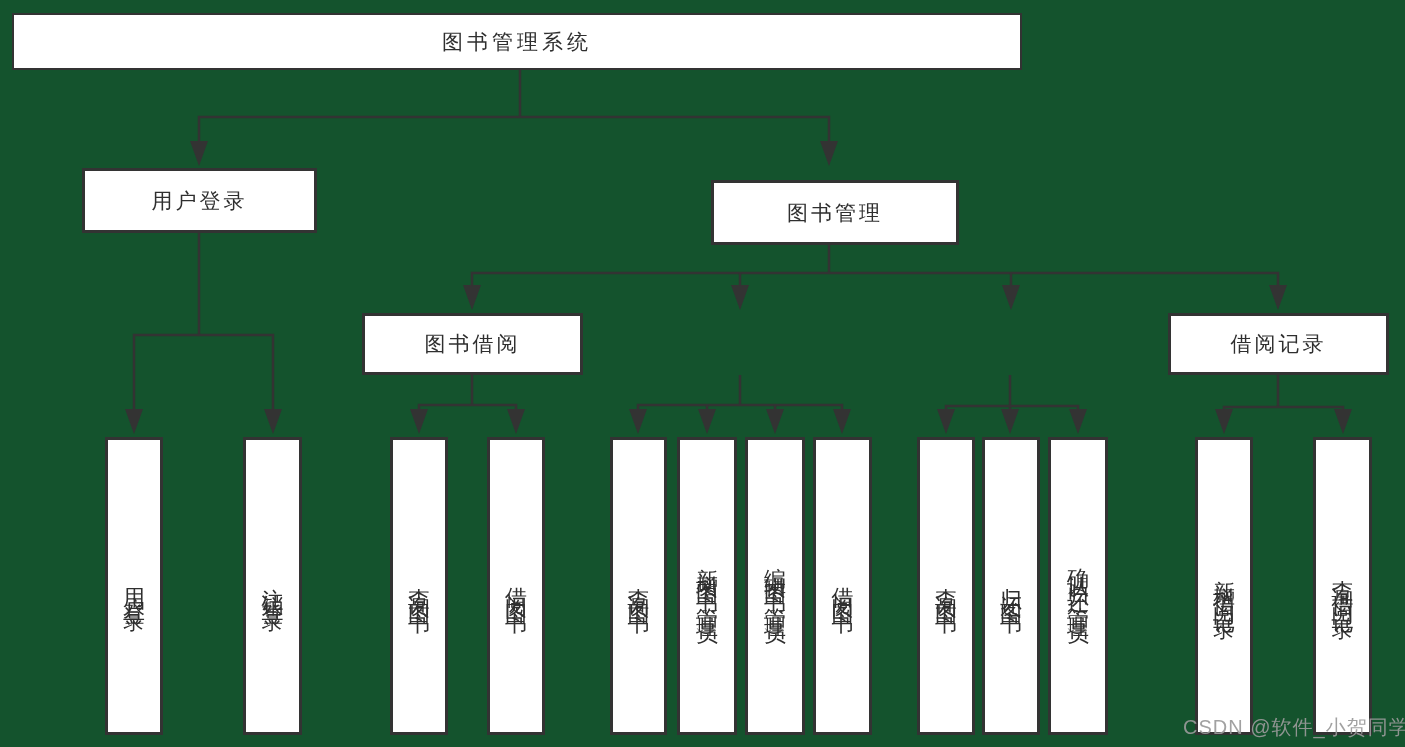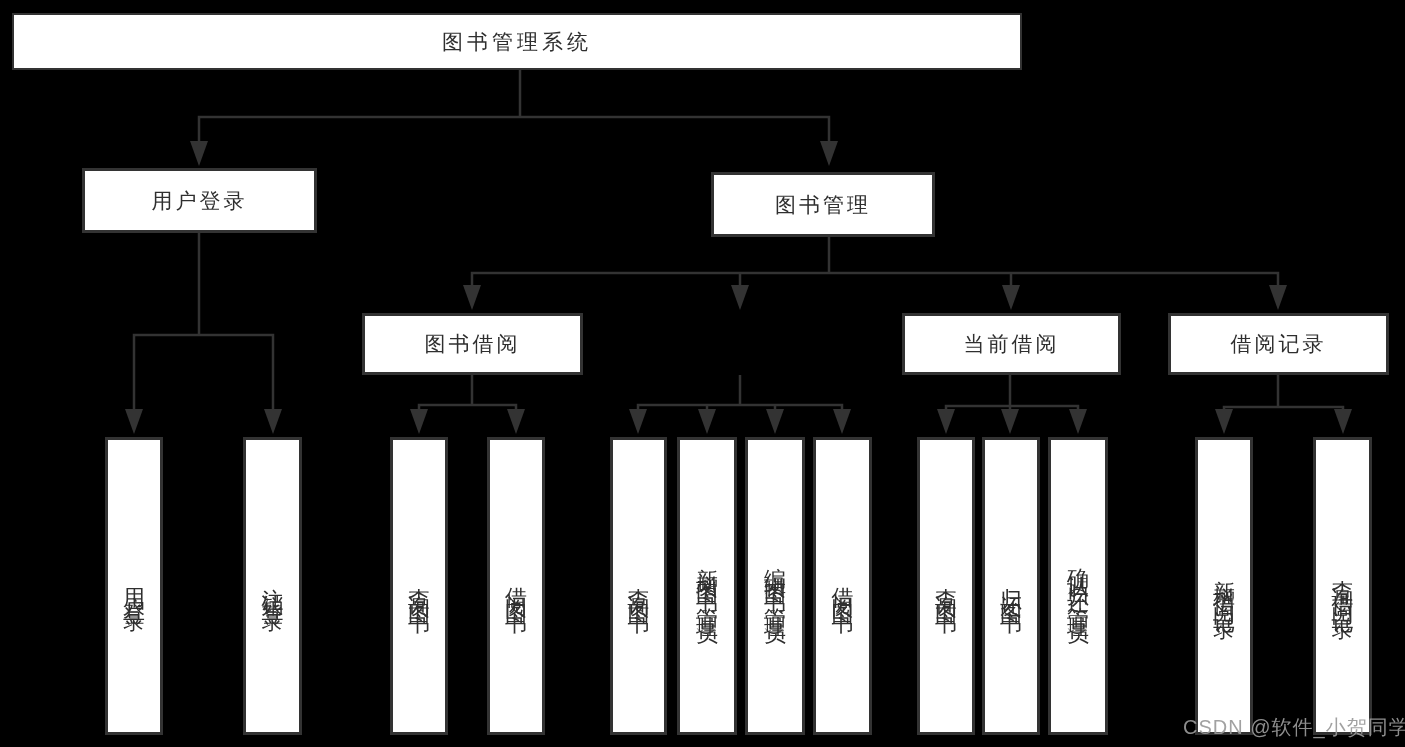--- a/index.html
+++ b/index.html
@@ -1,20 +1,20 @@
 <!DOCTYPE html>
 <html><head>
 <meta charset="utf-8">
 <style>
   html, body { margin: 0; padding: 0; background: #ffffff; }
   .canvas {
     position: relative;
     width: 1405px;
     height: 747px;
-    background: #000000;
+    background: #14532d;
     font-family: "Liberation Sans", "DejaVu Sans", sans-serif;
     overflow: hidden;
   }
   svg.connectors {
     position: absolute;
     left: 0; top: 0;
     width: 1405px; height: 747px;
     pointer-events: none;
   }
   .node {
@@ -134,30 +134,27 @@
     </g>
   </svg>
 
   <div class="node root h" style="left:12px; top:13px; width:1010px; height:57px;">
     <span class="label">图书管理系统</span>
   </div>
 
   <div class="node h lvl" style="left:82px; top:168px; width:235px; height:65px;">
     <span class="label">用户登录</span>
   </div>
-  <div class="node h lvl" style="left:711px; top:172px; width:224px; height:65px;">
+  <div class="node h lvl" style="left:711px; top:180px; width:248px; height:65px;">
     <span class="label">图书管理</span>
   </div>
 
   <div class="node h lvl" style="left:362px; top:313px; width:221px; height:62px;">
     <span class="label">图书借阅</span>
   </div>
-  <div class="node h lvl" style="left:902px; top:313px; width:219px; height:62px;">
-    <span class="label">当前借阅</span>
-  </div>
   <div class="node h lvl" style="left:1168px; top:313px; width:221px; height:62px;">
     <span class="label">借阅记录</span>
   </div>
 
   <div class="node v" style="left:105px; top:437px; width:58px; height:298px;">
     <span class="label">用户登录</span>
   </div>
   <div class="node v" style="left:243px; top:437px; width:59px; height:298px;">
     <span class="label">注销登录</span>
   </div>

